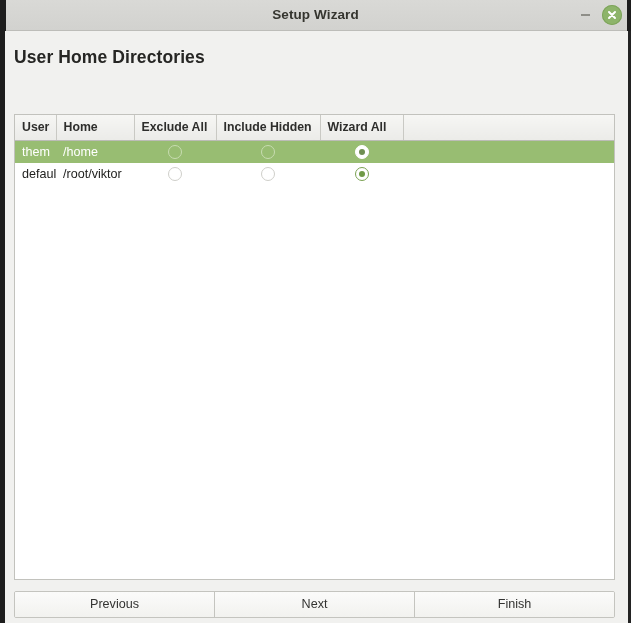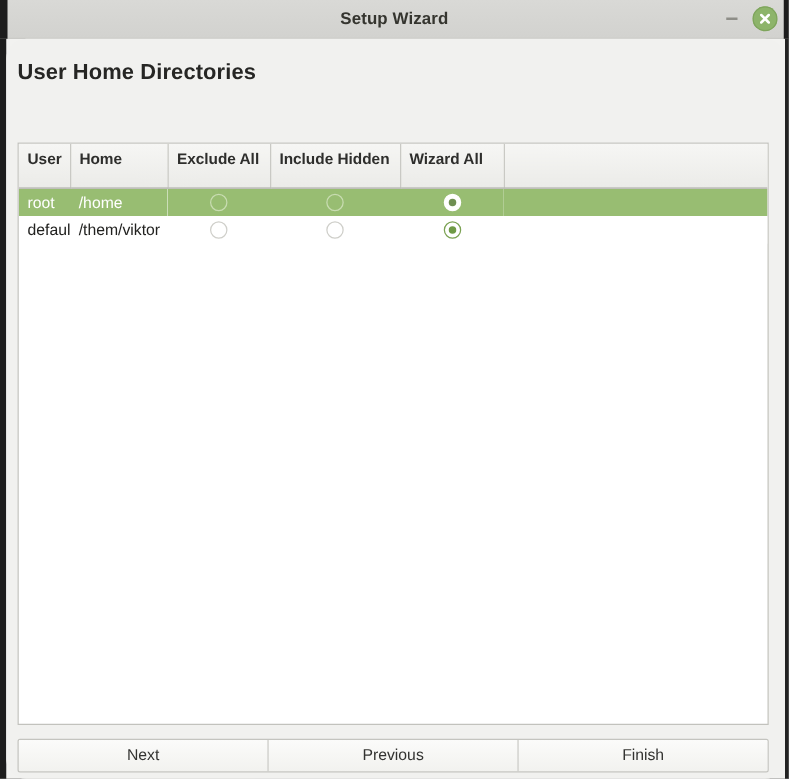--- a/index.html
+++ b/index.html
@@ -98,21 +98,20 @@
   }
 
   
   .content {
     position: absolute;
     left: 5px; top: 31px;
     width: 623px;
     height: 592px;
     background: #f1f1ef;
     box-sizing: border-box;
-    border-radius: 16px;
   }
 
   .page-title {
     position: absolute;
     left: 9px; top: 16px;
     font-size: 17.5px;
     font-weight: bold;
     color: #262624;
     letter-spacing: 0.1px;
   }
@@ -141,21 +140,21 @@
     table-layout: fixed;
   }
   table.grid th {
     background: linear-gradient(to bottom, #f6f6f4 0%, #ebebe8 100%);
     border-right: 1px solid #c9c9c4;
     border-bottom: 1px solid #bcbcb7;
     font-size: 12.3px;
     font-weight: bold;
     color: #2e2e2c;
     text-align: left;
-    padding: 5px 7px 16px 7px;
+    padding: 5px 7px 6px 7px;
     height: 16px;
     box-sizing: border-box;
     white-space: nowrap;
   }
   table.grid th.last {
     border-right: none;
   }
   table.grid td {
     font-size: 12.6px;
     color: #222220;
@@ -283,51 +282,51 @@
             <th>User</th>
             <th>Home</th>
             <th>Exclude All</th>
             <th>Include Hidden</th>
             <th>Wizard All</th>
             <th class="last"></th>
           </tr>
         </thead>
         <tbody>
           <tr class="row-selected">
-            <td>root</td>
+            <td>them</td>
             <td>/home</td>
             <td class="c-center">
               <span class="radio off"></span>
             </td>
             <td class="c-center">
               <span class="radio off"></span>
             </td>
             <td class="c-center">
               <span class="radio on"></span>
             </td>
             <td></td>
           </tr>
           <tr class="row-normal">
             <td>default</td>
-            <td>/them/viktor</td>
+            <td>/root/viktor</td>
             <td class="c-center">
               <span class="radio off"></span>
             </td>
             <td class="c-center">
               <span class="radio off"></span>
             </td>
             <td class="c-center">
               <span class="radio on"></span>
             </td>
             <td></td>
           </tr>
         </tbody>
       </table>
     </div>
 
     <div class="btn-bar">
+      <div class="wbtn">Previous</div>
       <div class="wbtn">Next</div>
-      <div class="wbtn">Previous</div>
       <div class="wbtn">Finish</div>
     </div>
 
   </div>
 </div>
 
 </body></html>

